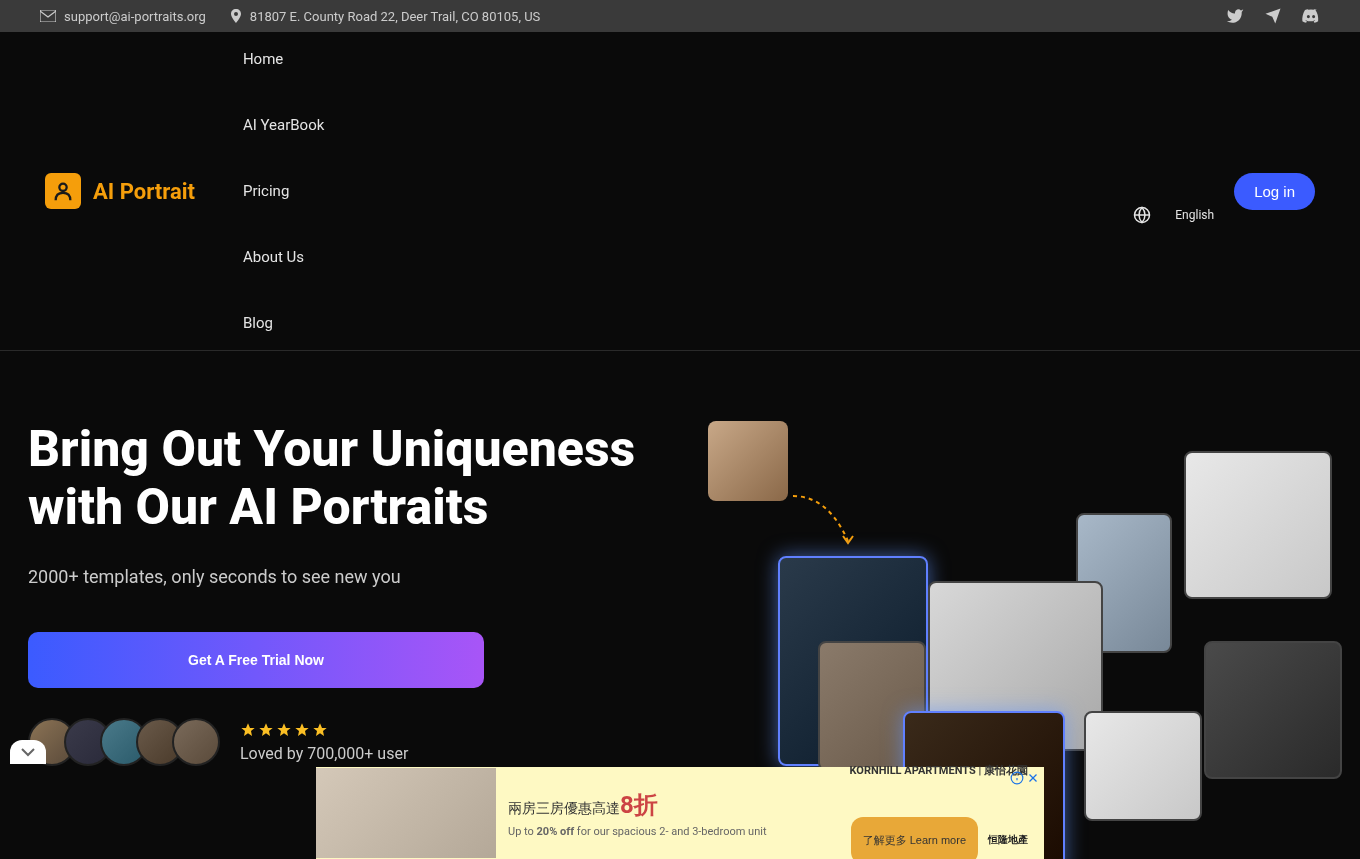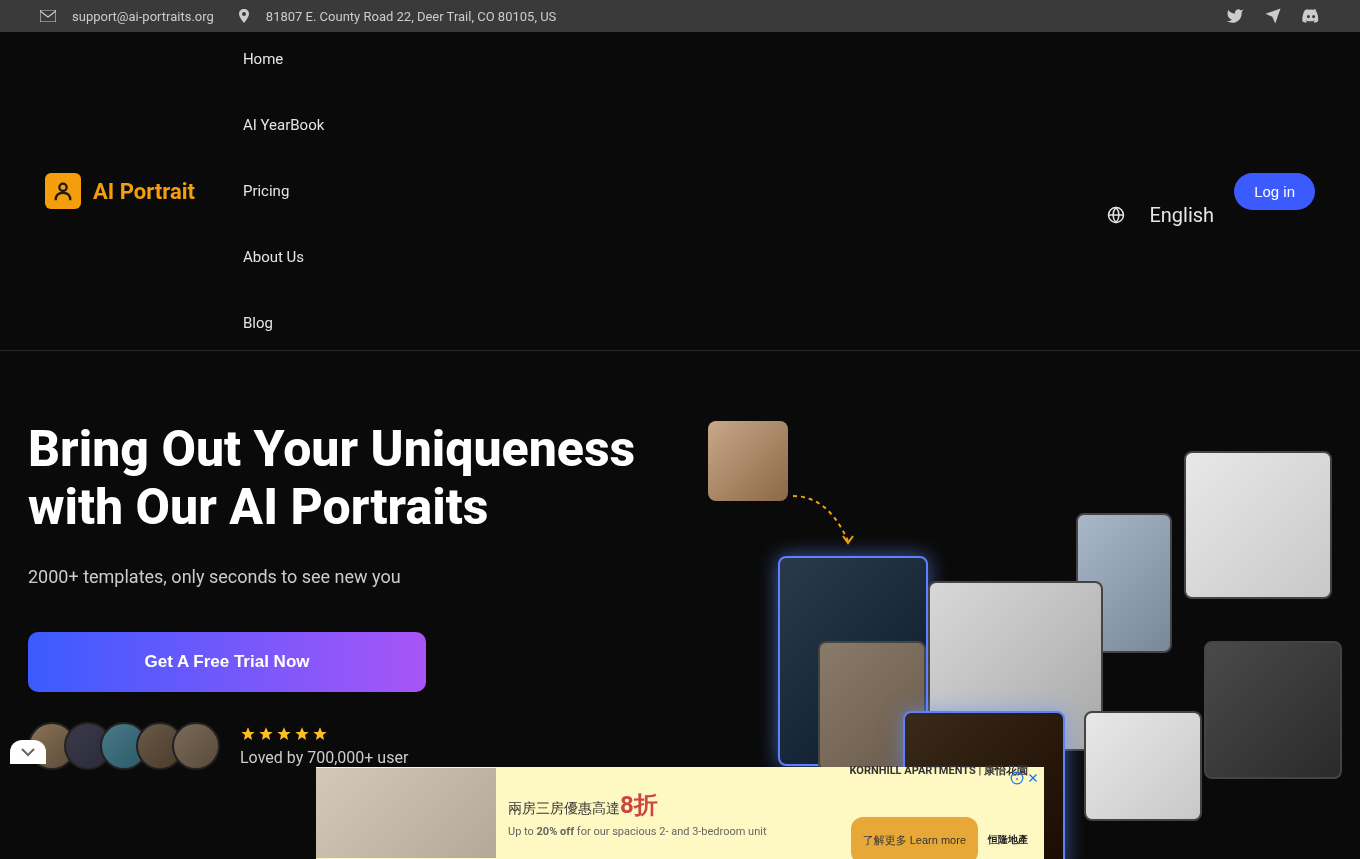--- a/index.html
+++ b/index.html
@@ -25,21 +25,21 @@
       color: #ccc;
     }
     .topbar-left {
       display: flex;
       align-items: center;
       gap: 24px;
     }
     .topbar-item {
       display: flex;
       align-items: center;
-      gap: 16px;
+      gap: 8px;
     }
     .topbar-right {
       display: flex;
       align-items: center;
       gap: 20px;
     }
     .social-icon {
       width: 18px;
       height: 18px;
       fill: #ccc;
@@ -85,21 +85,21 @@
       margin-left: auto;
       display: flex;
       align-items: center;
       gap: 20px;
     }
     .lang-selector {
       display: flex;
       align-items: center;
       gap: 24px;
       color: #e5e5e5;
-      font-size: 20px;
+      font-size: 12px;
       cursor: pointer;
       margin-top: 48px;
     }
     .login-btn {
       background: #3b5bff;
       color: #fff;
       padding: 10px 20px;
       border-radius: 20px;
       border: none;
       font-size: 15px;
@@ -120,25 +120,25 @@
       line-height: 1.15;
       margin-bottom: 30px;
     }
     .hero-subtitle {
       font-size: 18px;
       color: #ccc;
       margin-bottom: 45px;
     }
     .cta-btn {
       display: block;
-      width: 398px;
+      width: 456px;
       padding: 20px;
       border: none;
       border-radius: 10px;
-      font-size: 17px;
+      font-size: 14px;
       font-weight: 700;
       color: #fff;
       cursor: pointer;
       margin-bottom: 16px;
     }
     .cta-primary {
       background: linear-gradient(90deg, #3b5bff 0%, #a855f7 100%);
     }
     .cta-secondary {
       background: linear-gradient(90deg, #f97316 0%, #ef4444 100%);

